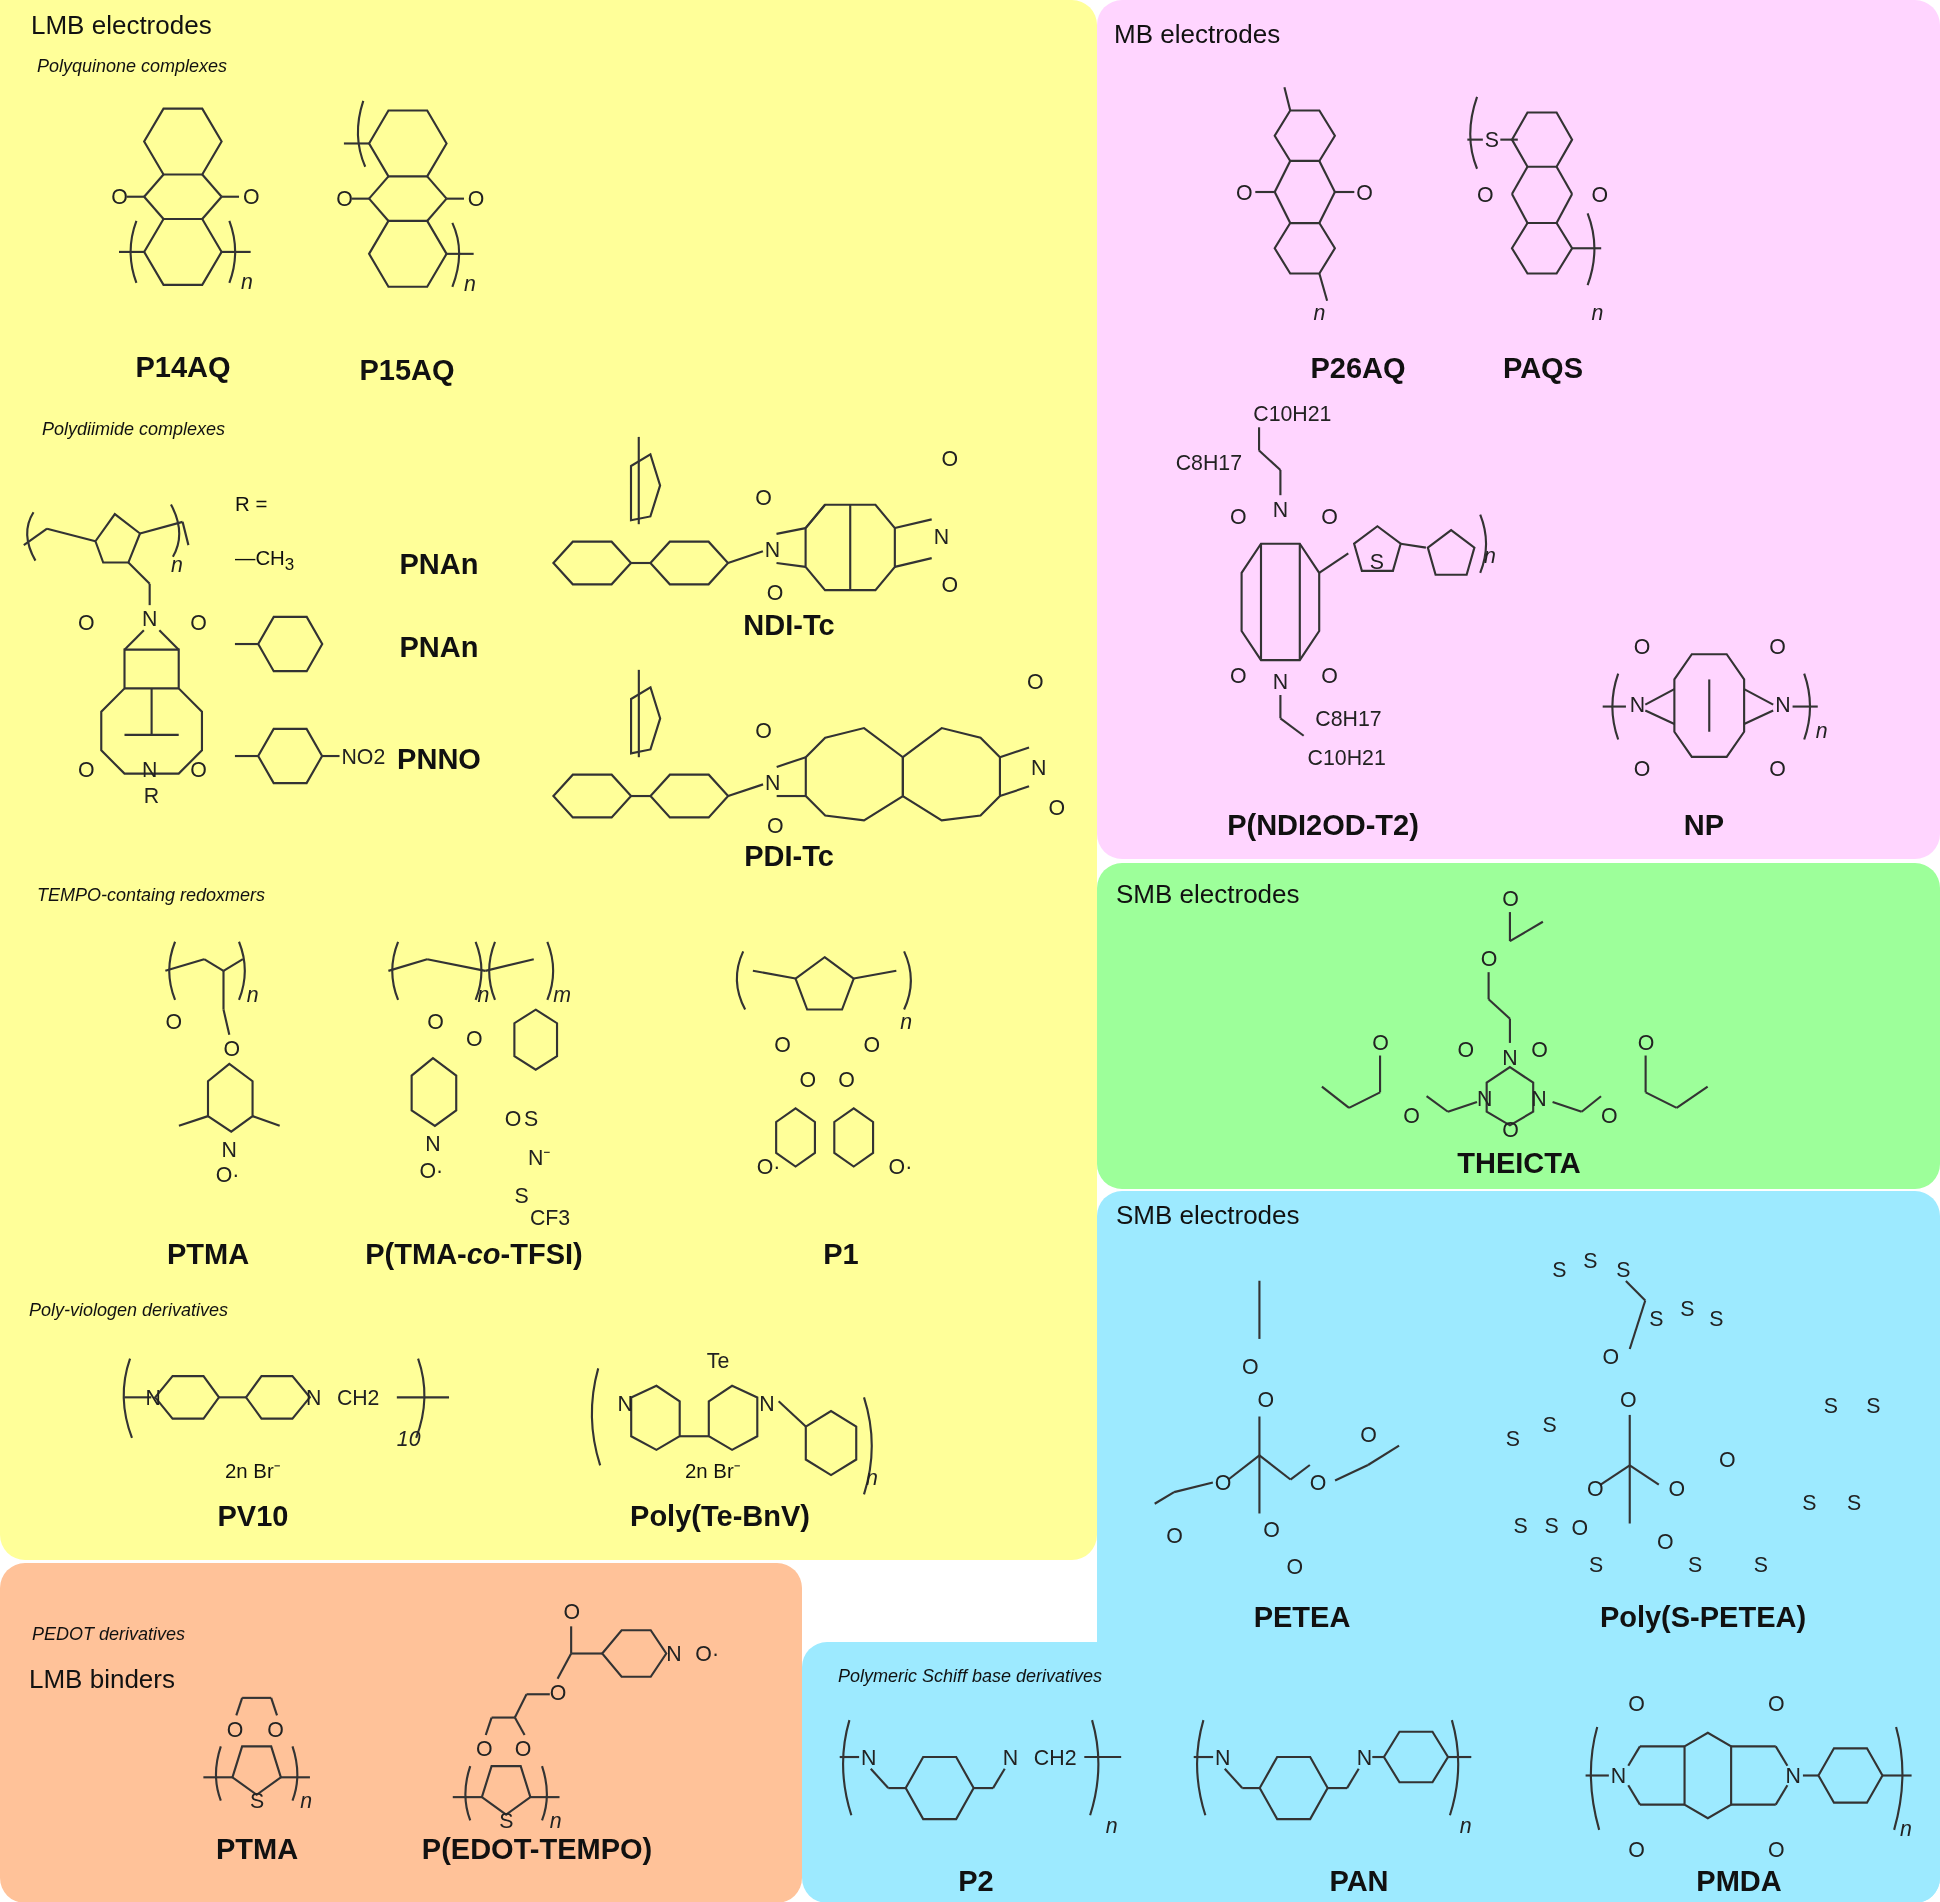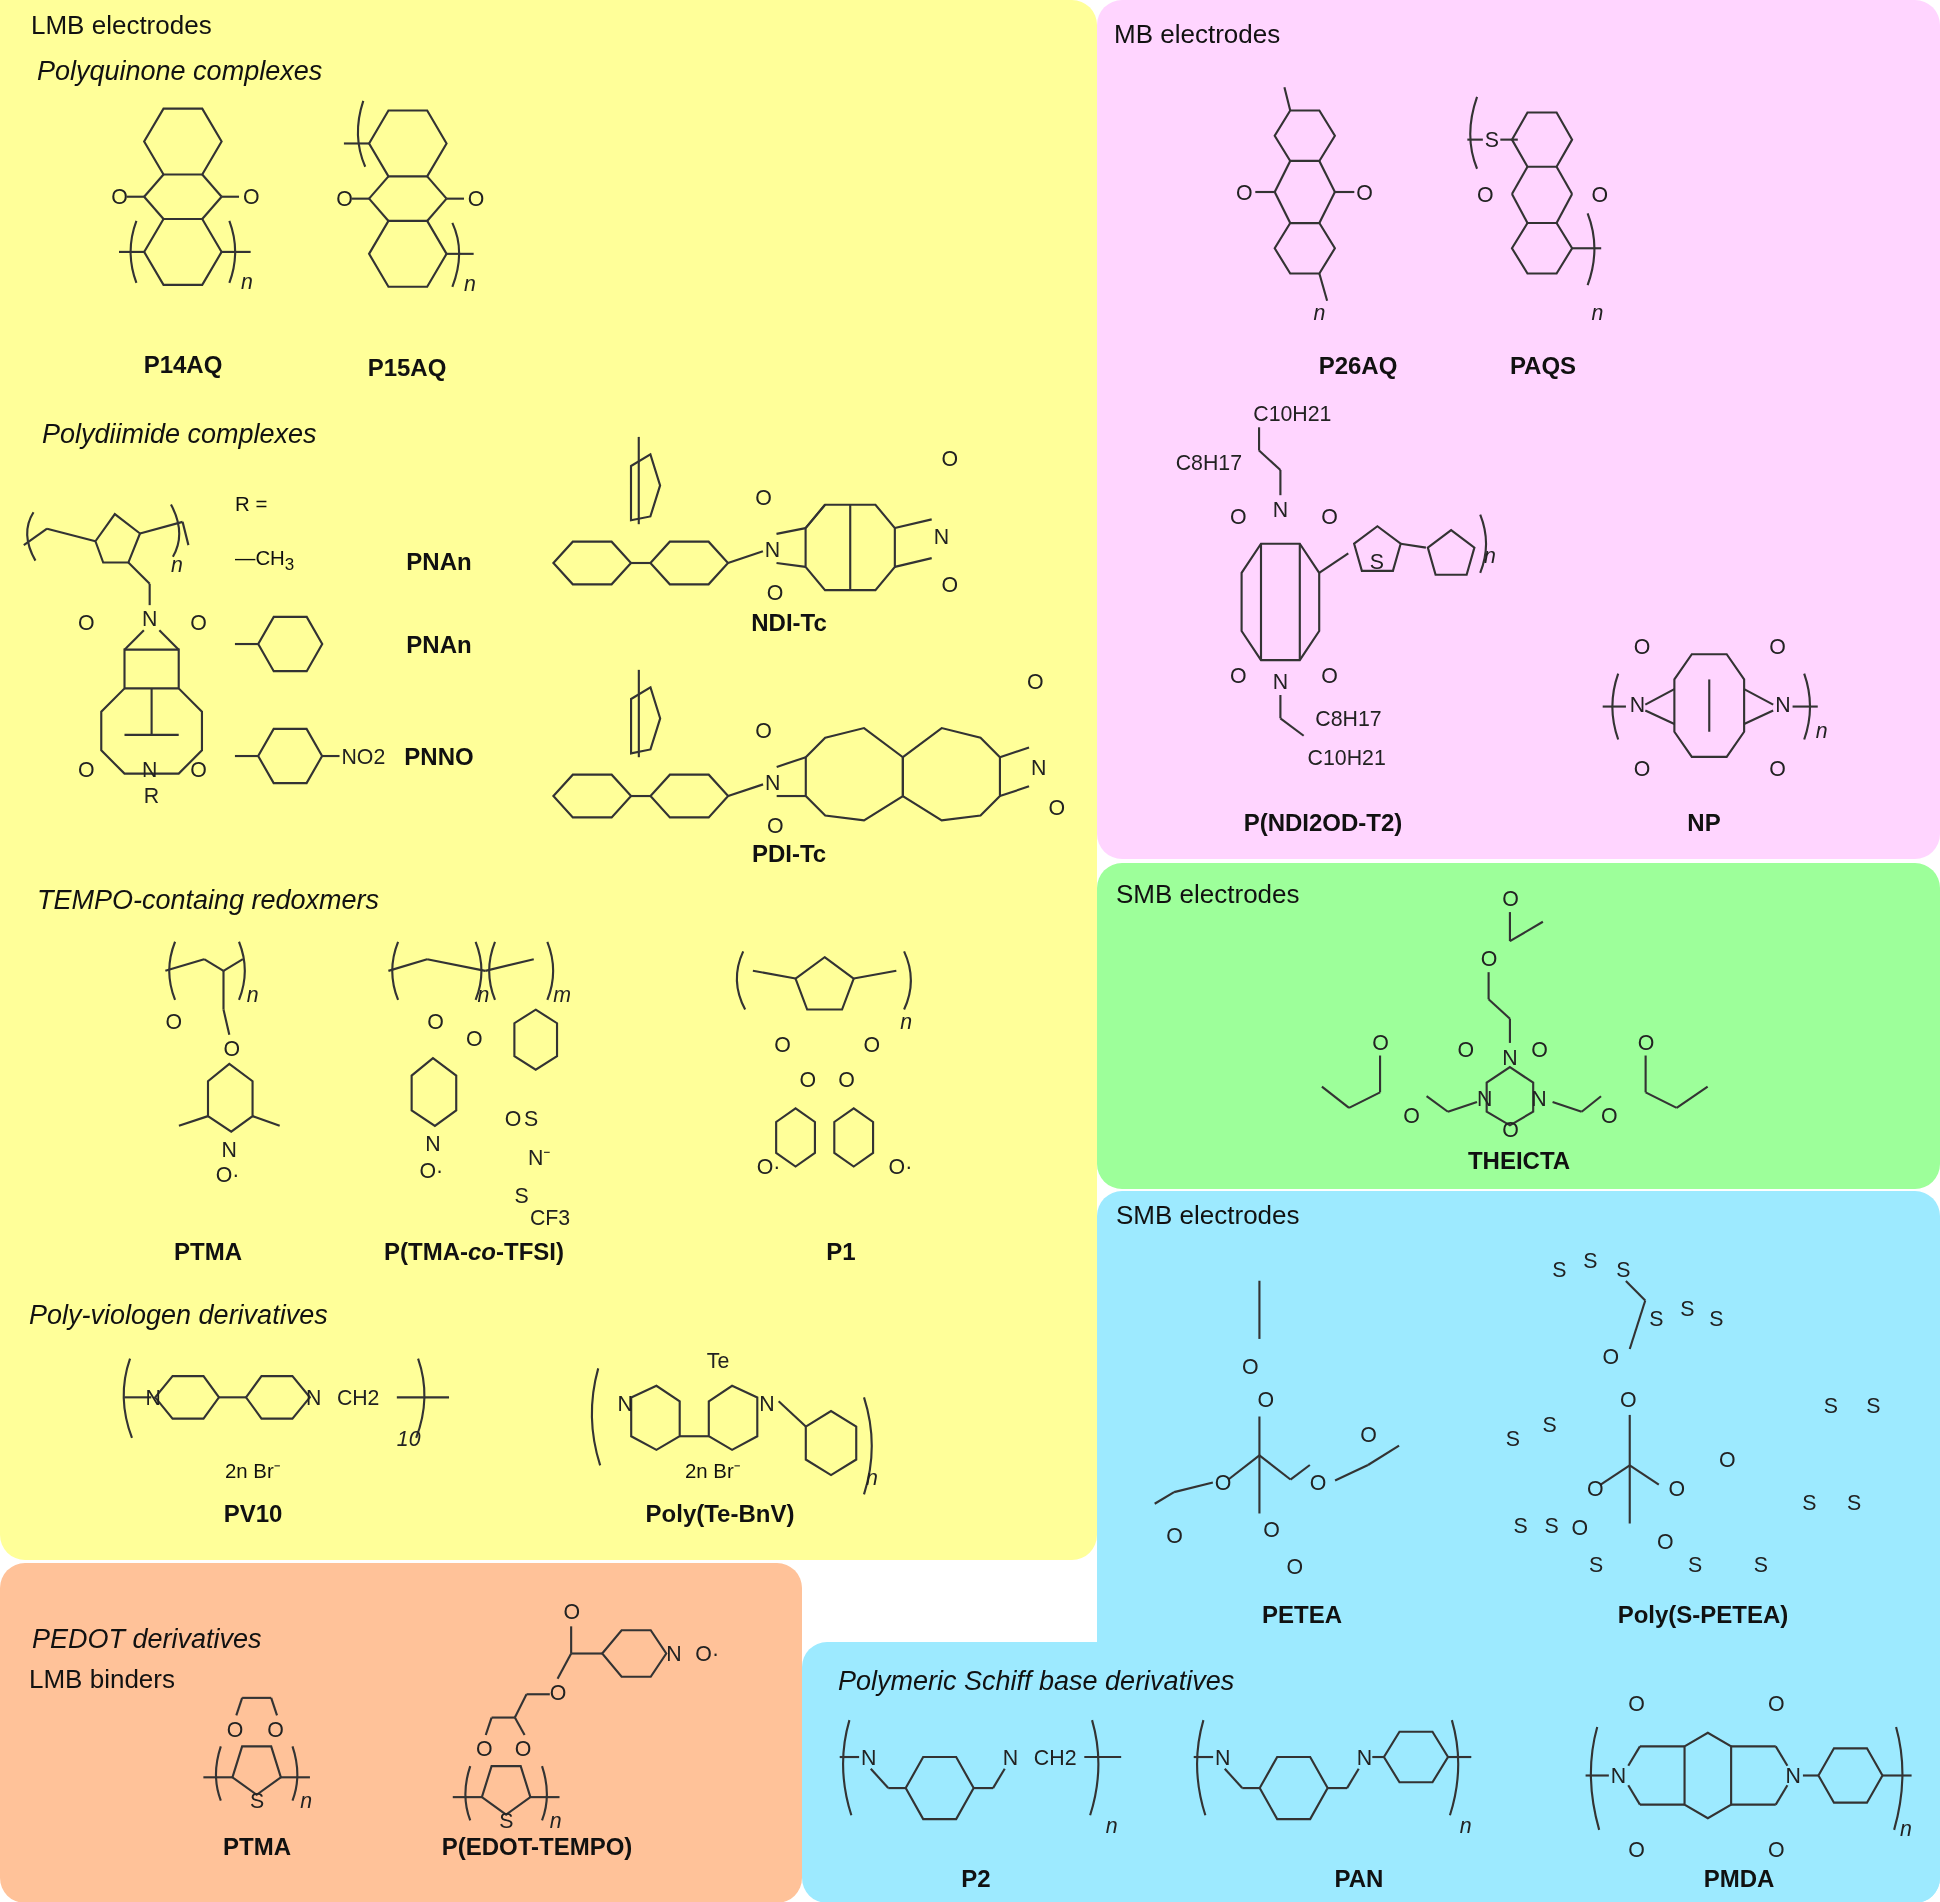--- a/index.html
+++ b/index.html
@@ -7,22 +7,22 @@
          font-family:"Liberation Sans", sans-serif; color:#111; }
   .panel { position:absolute; border-radius:25px; }
   .p-yellow { background:#ffff99; left:0; top:0; width:1097px; height:1560px; border-radius:0 25px 25px 25px; }
   .p-pink   { background:#ffd5ff; left:1097px; top:0; width:843px; height:859px; border-radius:25px 25px 25px 25px; }
   .p-green  { background:#9dff9a; left:1097px; top:863px; width:843px; height:326px; }
   .p-blue-top { background:#9deaff; left:1097px; top:1191px; width:843px; height:712px; border-radius:25px 25px 25px 0; }
   .p-blue-bot { background:#9deaff; left:802px; top:1642px; width:1138px; height:261px; border-radius:25px 25px 25px 25px; }
   .p-orange { background:#ffc299; left:0; top:1563px; width:802px; height:340px; border-radius:25px 25px 25px 25px; }
 
   .heading { position:absolute; font-weight:normal; font-size:26px; }
-  .subheading { position:absolute; font-style:italic; font-size:27px; }
-  .label { position:absolute; font-weight:bold; font-size:24px; text-align:center; transform:translateX(-50%); white-space:nowrap; }
+  .subheading { position:absolute; font-style:italic; font-size:18px; }
+  .label { position:absolute; font-weight:bold; font-size:29px; text-align:center; transform:translateX(-50%); white-space:nowrap; }
   .text { position:absolute; font-size:20.4px; white-space:nowrap; }
   svg.struct { position:absolute; overflow:visible; }
   svg.struct * { stroke:#333; stroke-width:2.2; fill:none; }
   svg.struct text { stroke:none; fill:#222; font-family:"Liberation Sans", sans-serif; font-size:22px; }
 </style>
 </head>
 <body>
 
 <div class="panel p-yellow"></div>
 <div class="panel p-pink"></div>

